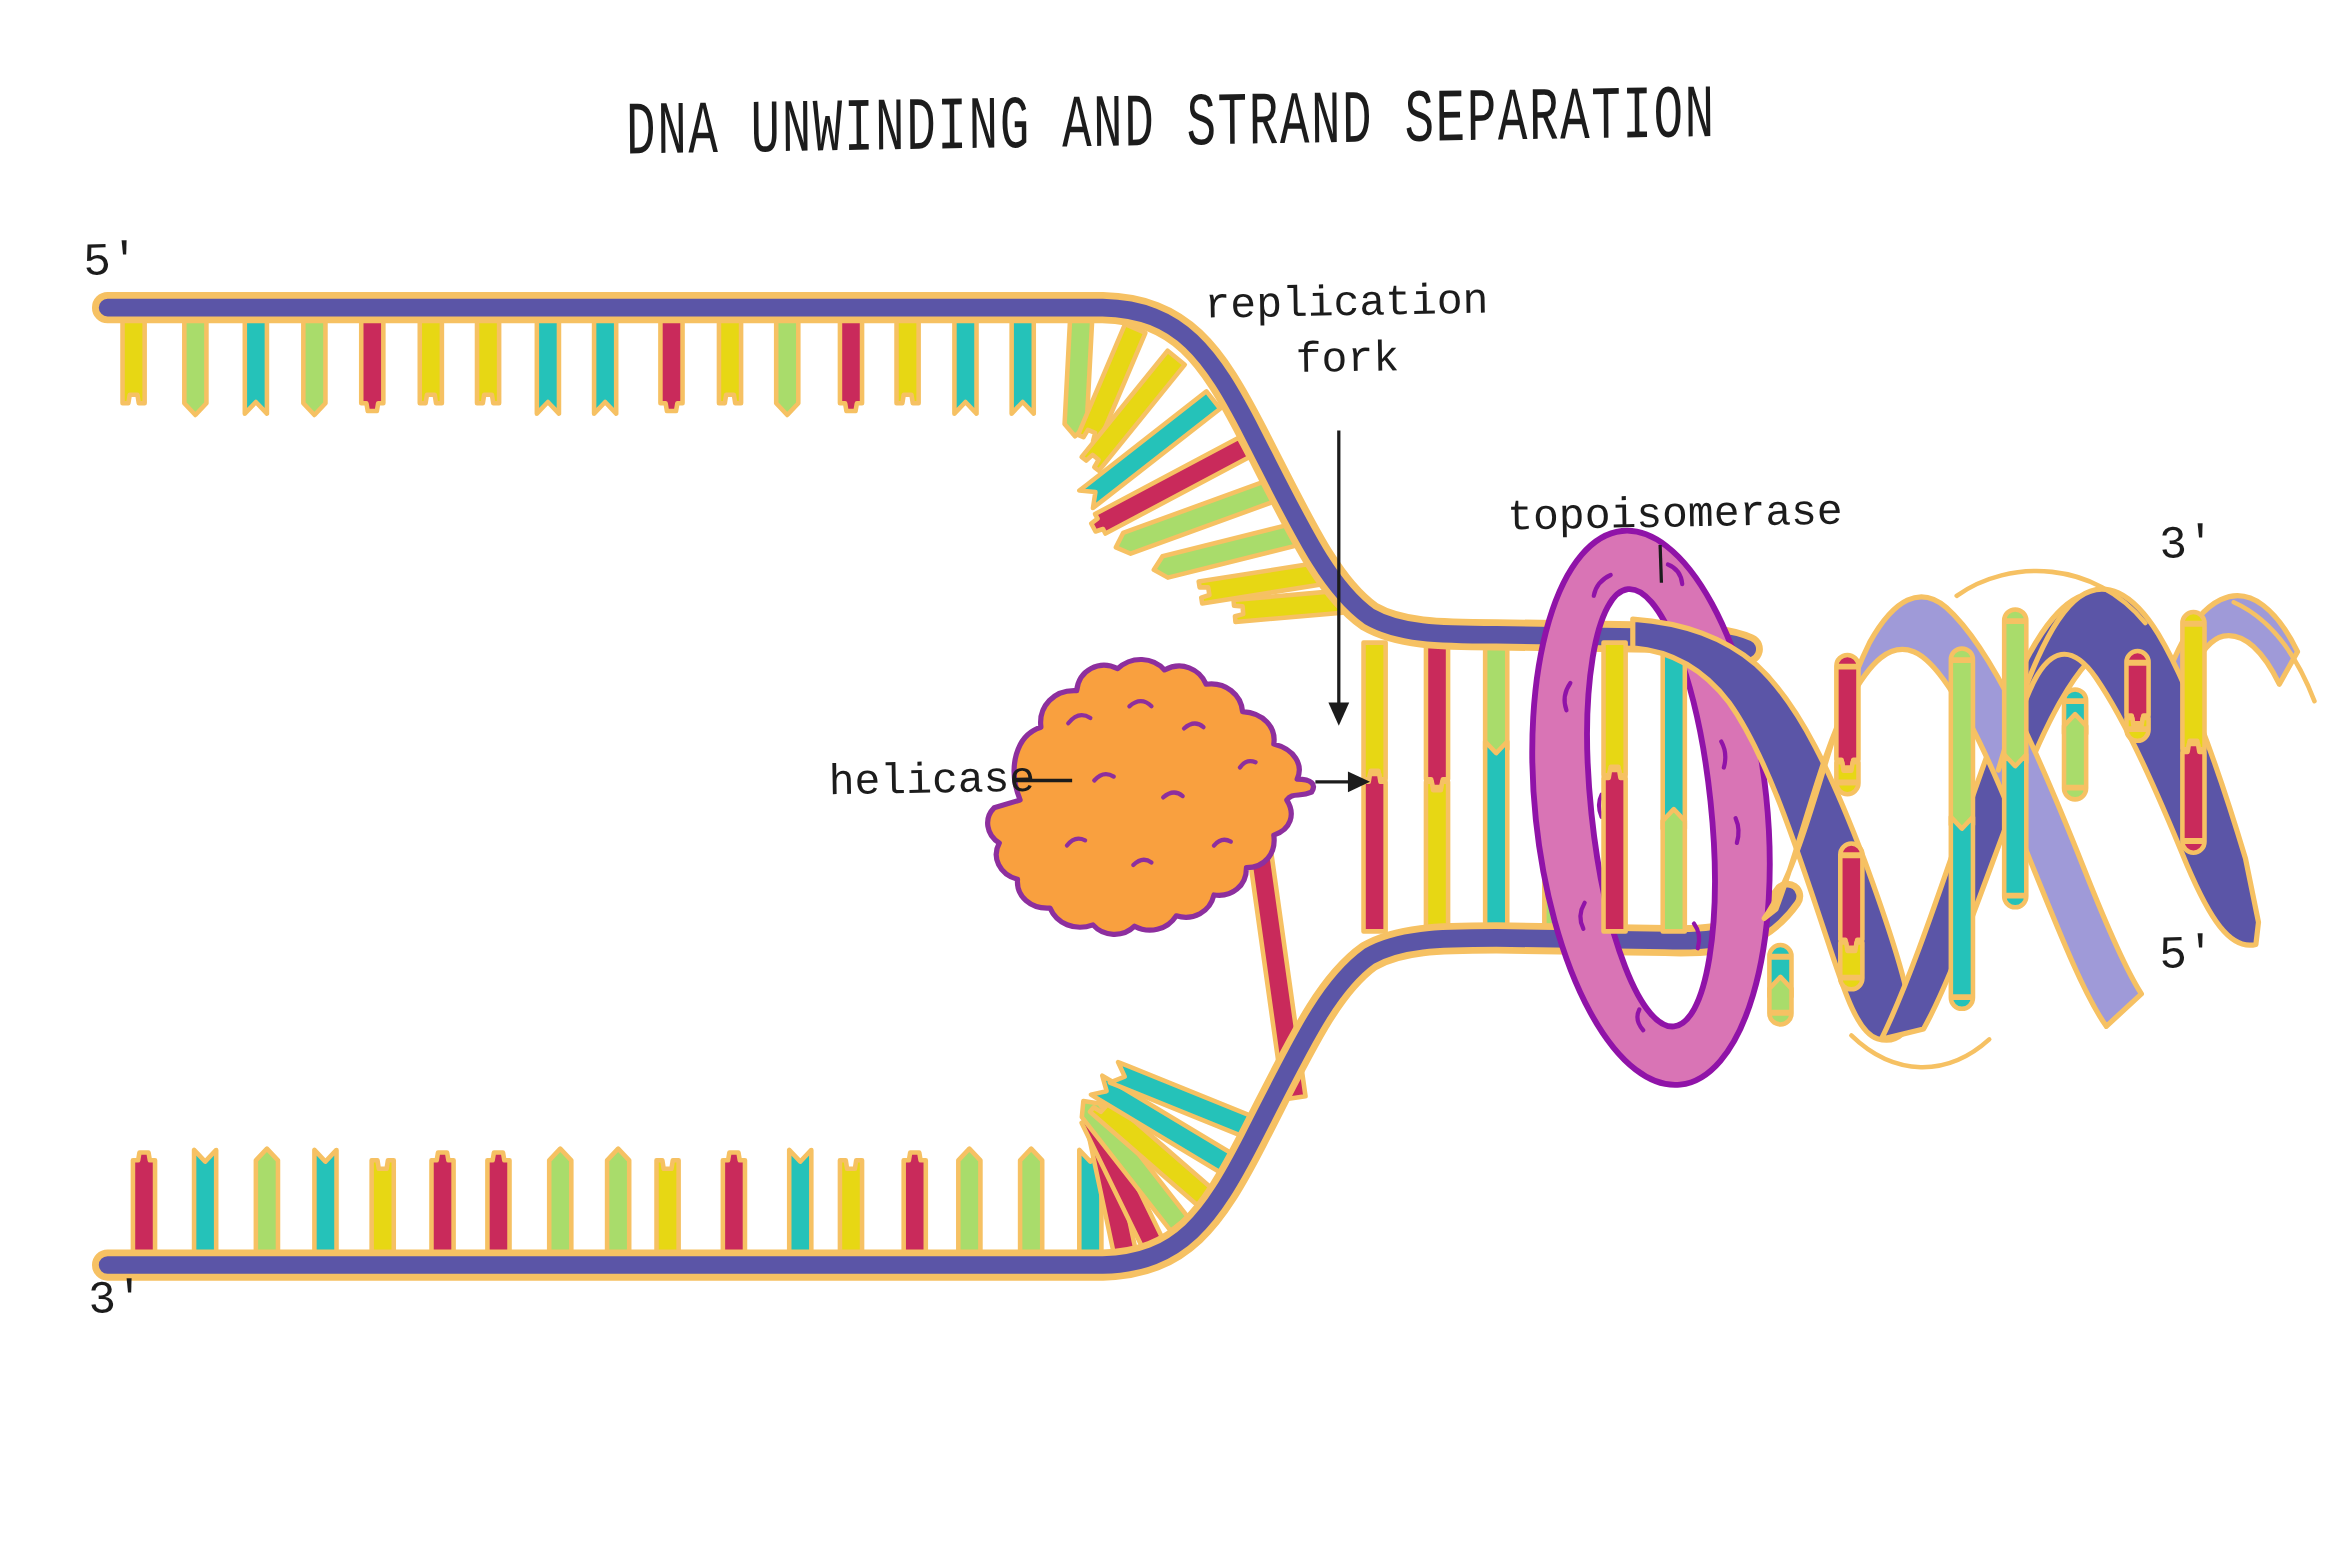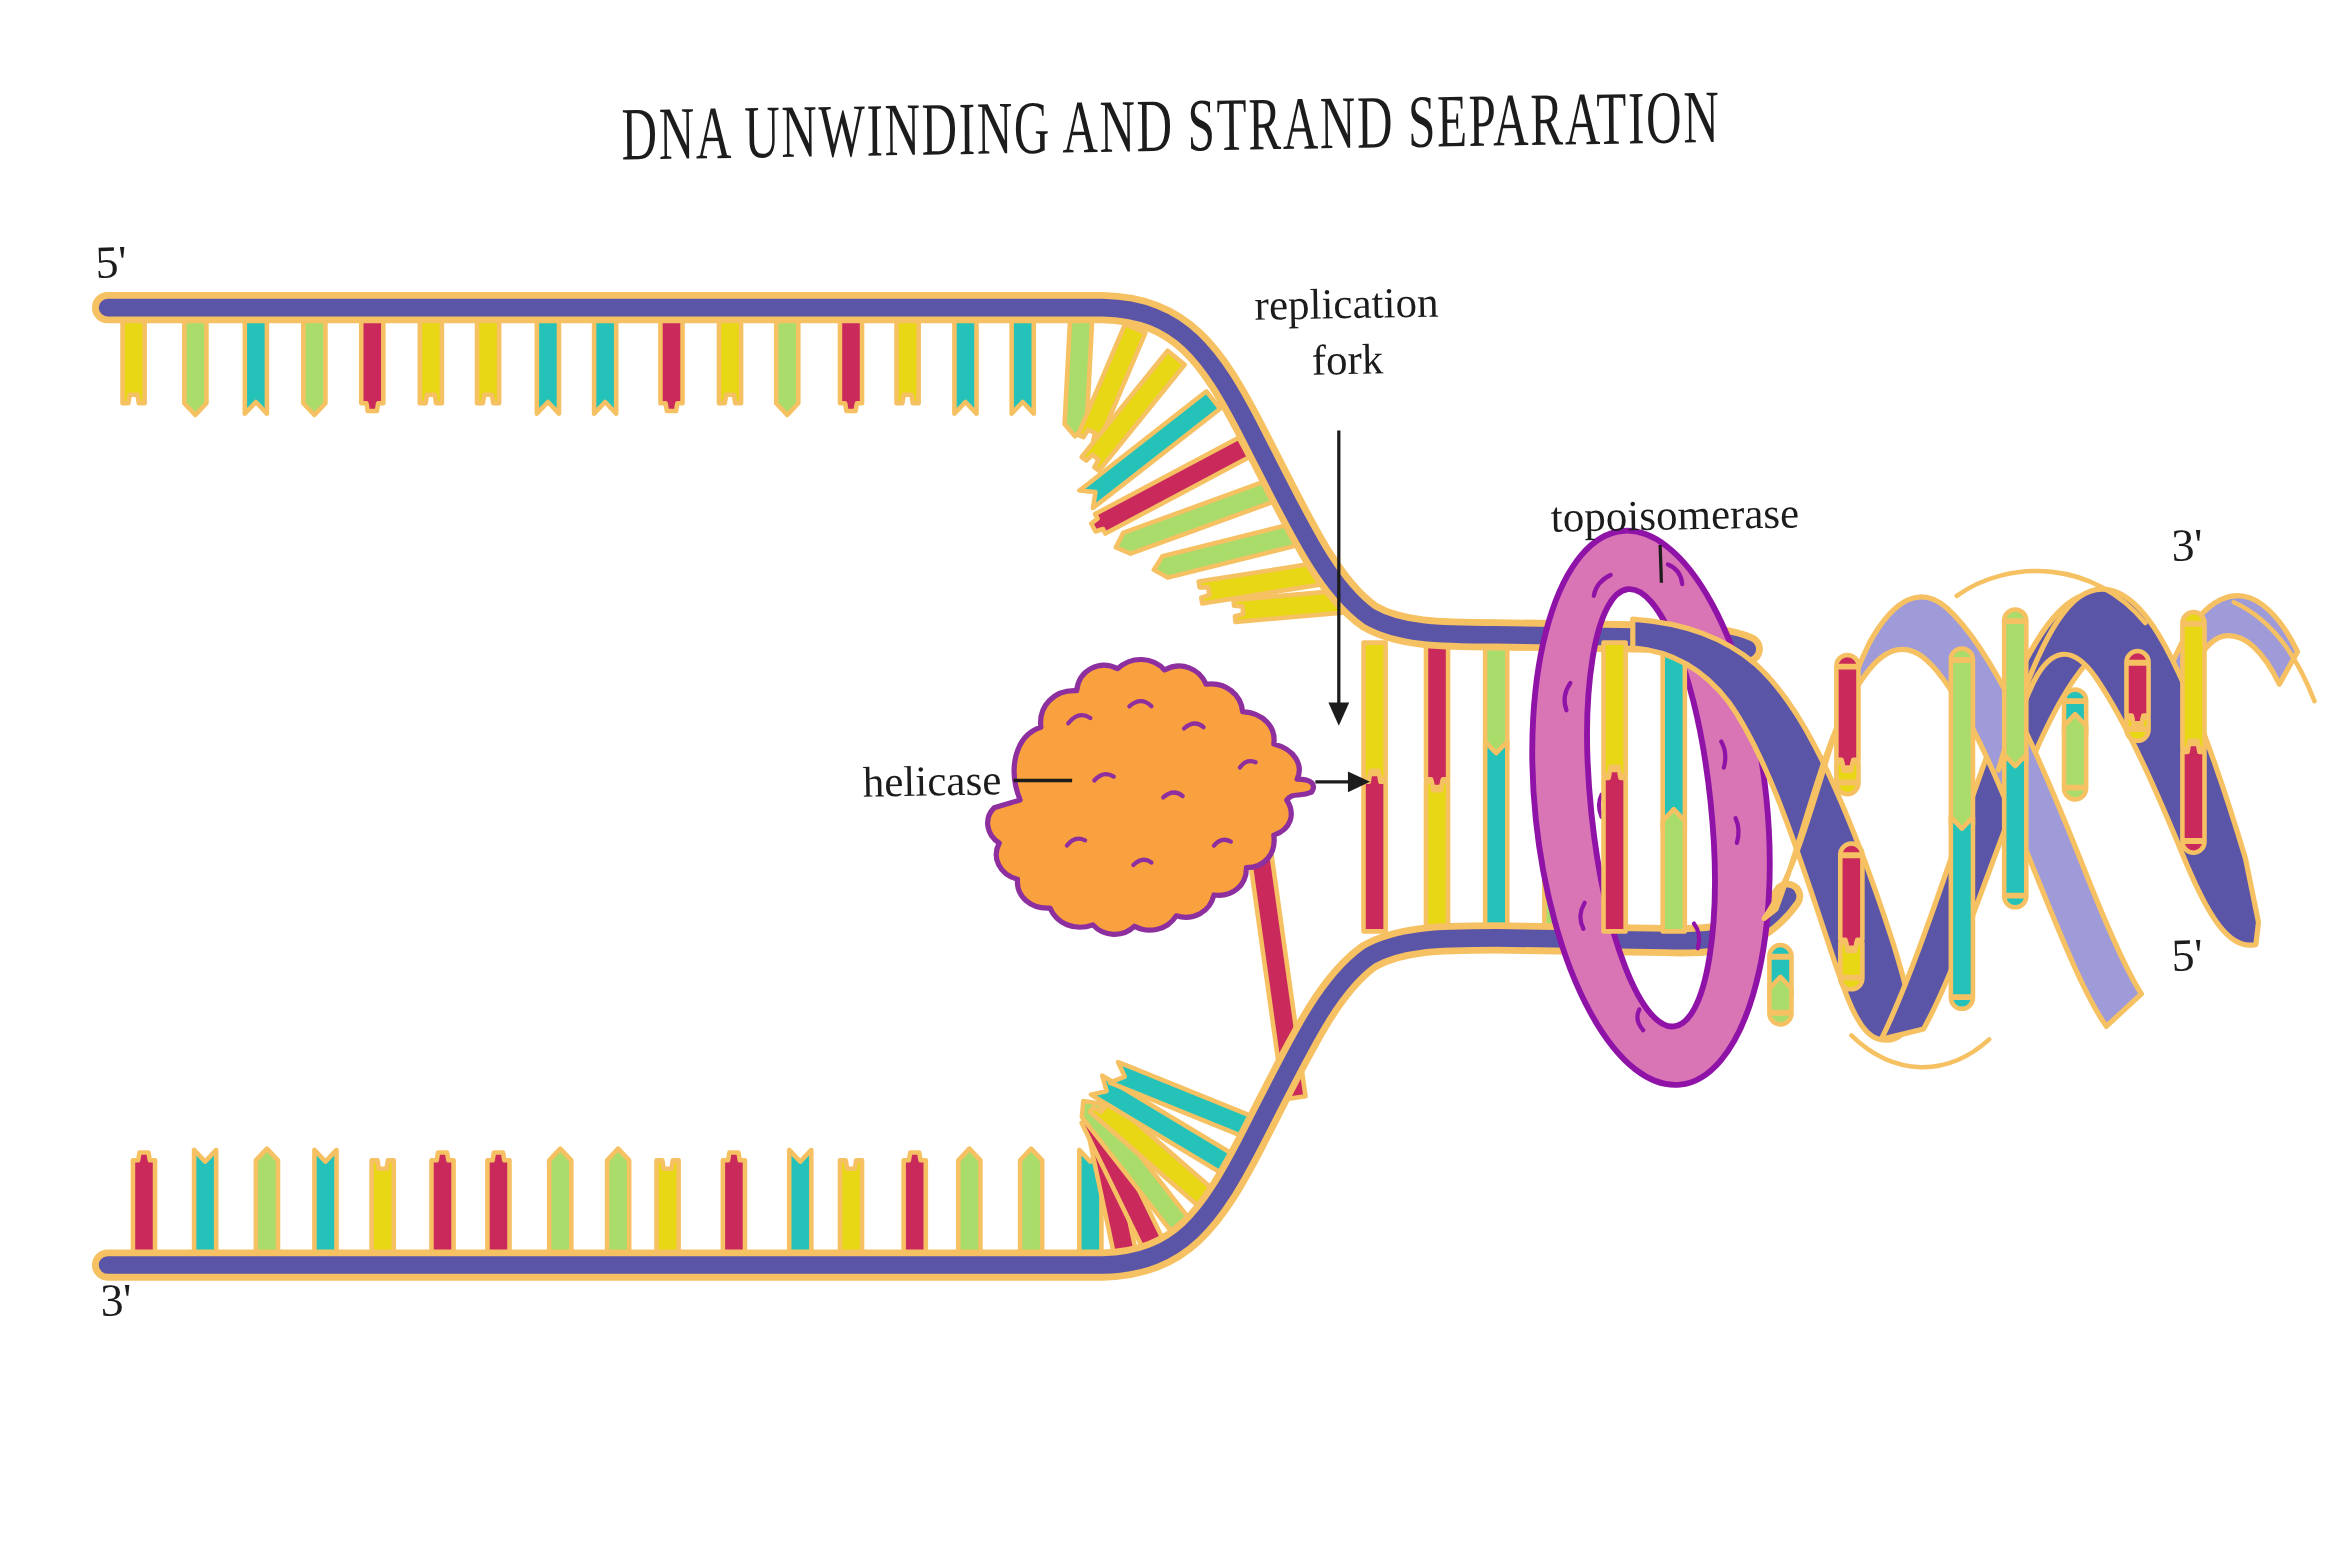--- a/index.html
+++ b/index.html
@@ -1,17 +1,17 @@
 <!DOCTYPE html>
 <html style="font-size:10.4px"><head>
 <meta charset="utf-8">
 <style>
   html,body{margin:0;padding:0;background:#ffffff;}
   .stage{position:relative;width:2342px;height:1561px;background:#ffffff;overflow:hidden;
-         font-family:Liberation Serif, serif;}
+         font-family:Liberation Mono, monospace;}
   .stage svg{position:absolute;left:0;top:0;}
   .lbl{position:absolute;transform:translate(-50%,-50%);color:#1c1c1c;white-space:nowrap;}
   .title{font-size:57px;font-weight:500;letter-spacing:2px;
          transform:translate(-50%,-50%) scale(.86,1.32) rotate(-.6deg);}
   .prime{font-size:46px;transform:translate(-50%,-50%) rotate(-2deg);}
   .ann{font-size:43px;transform:translate(-50%,-50%) rotate(-1deg);}
   .two-line{text-align:center;line-height:1.3;}
 </style>
 </head>
 <body>

